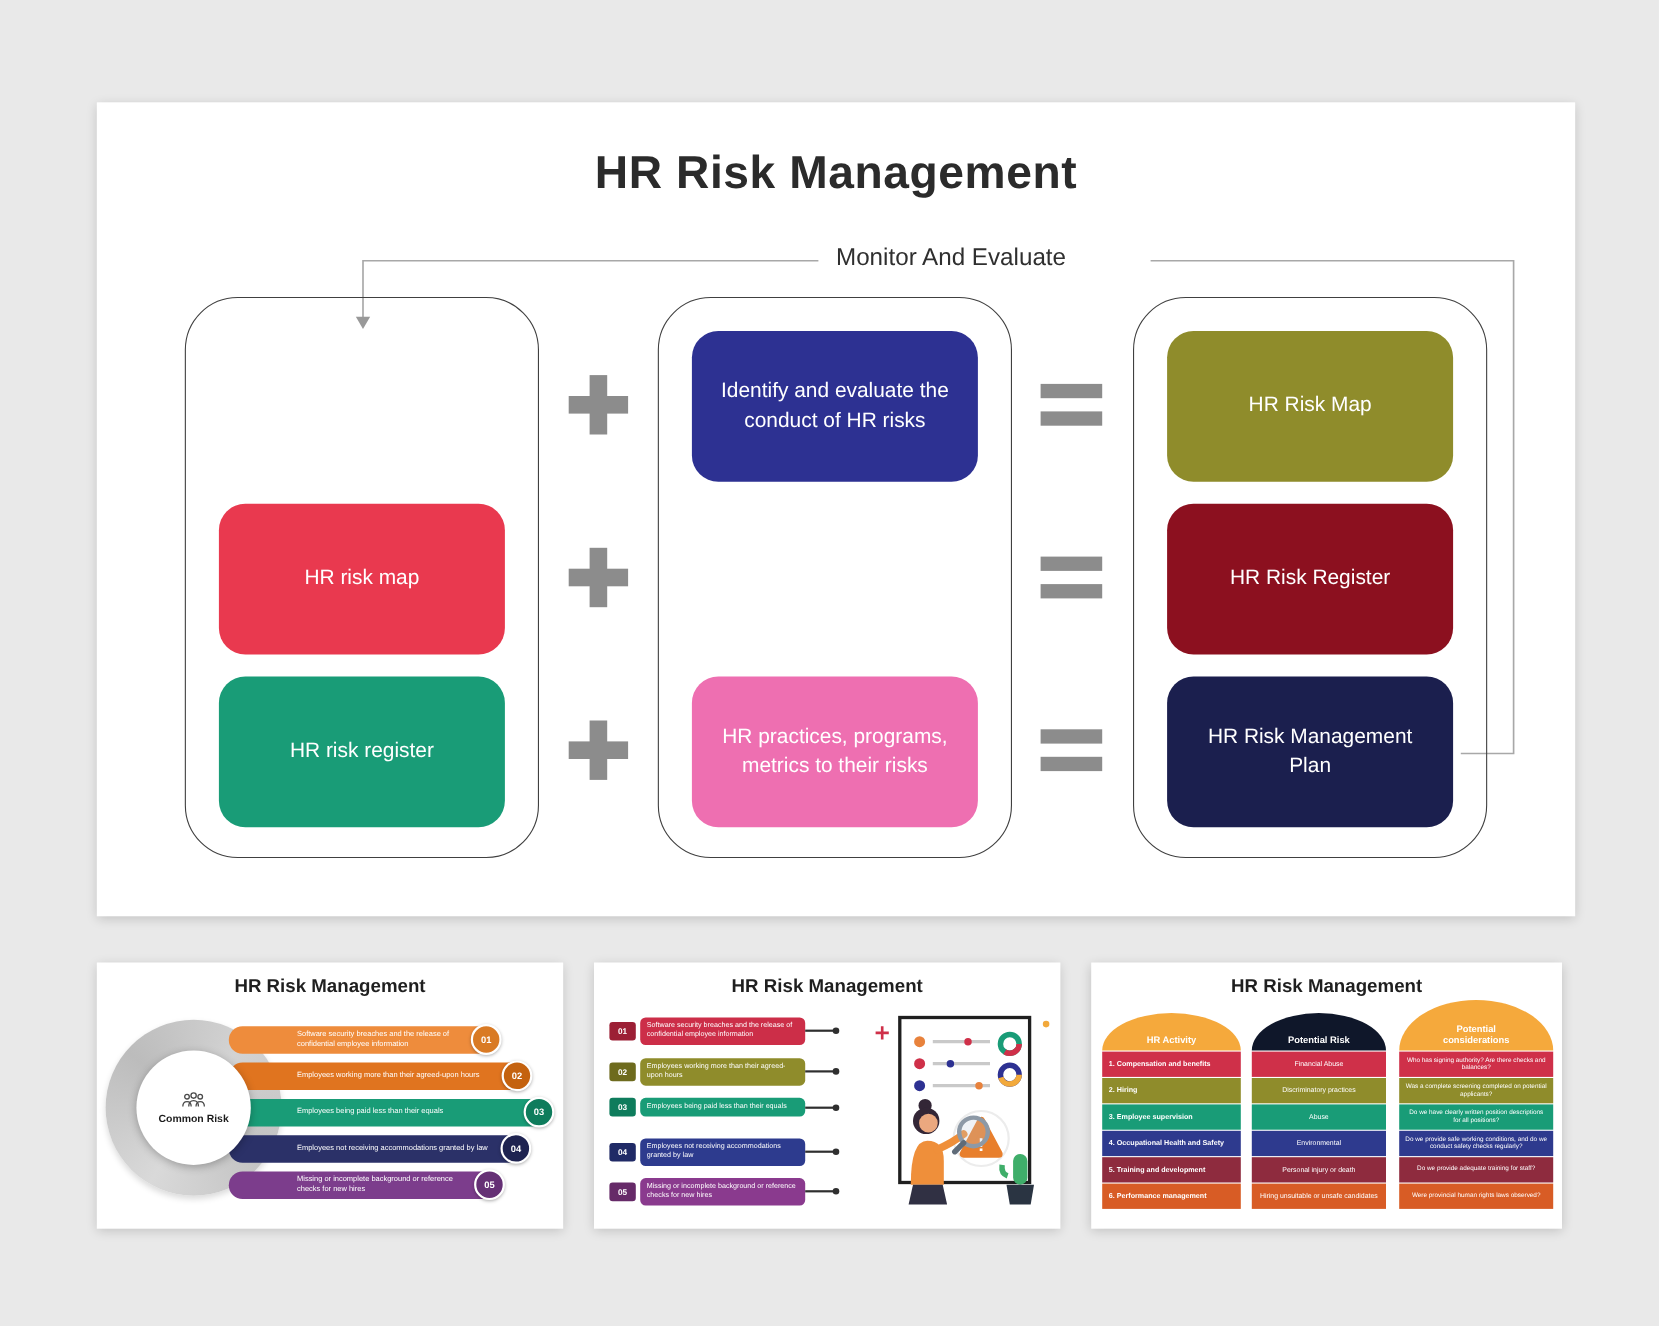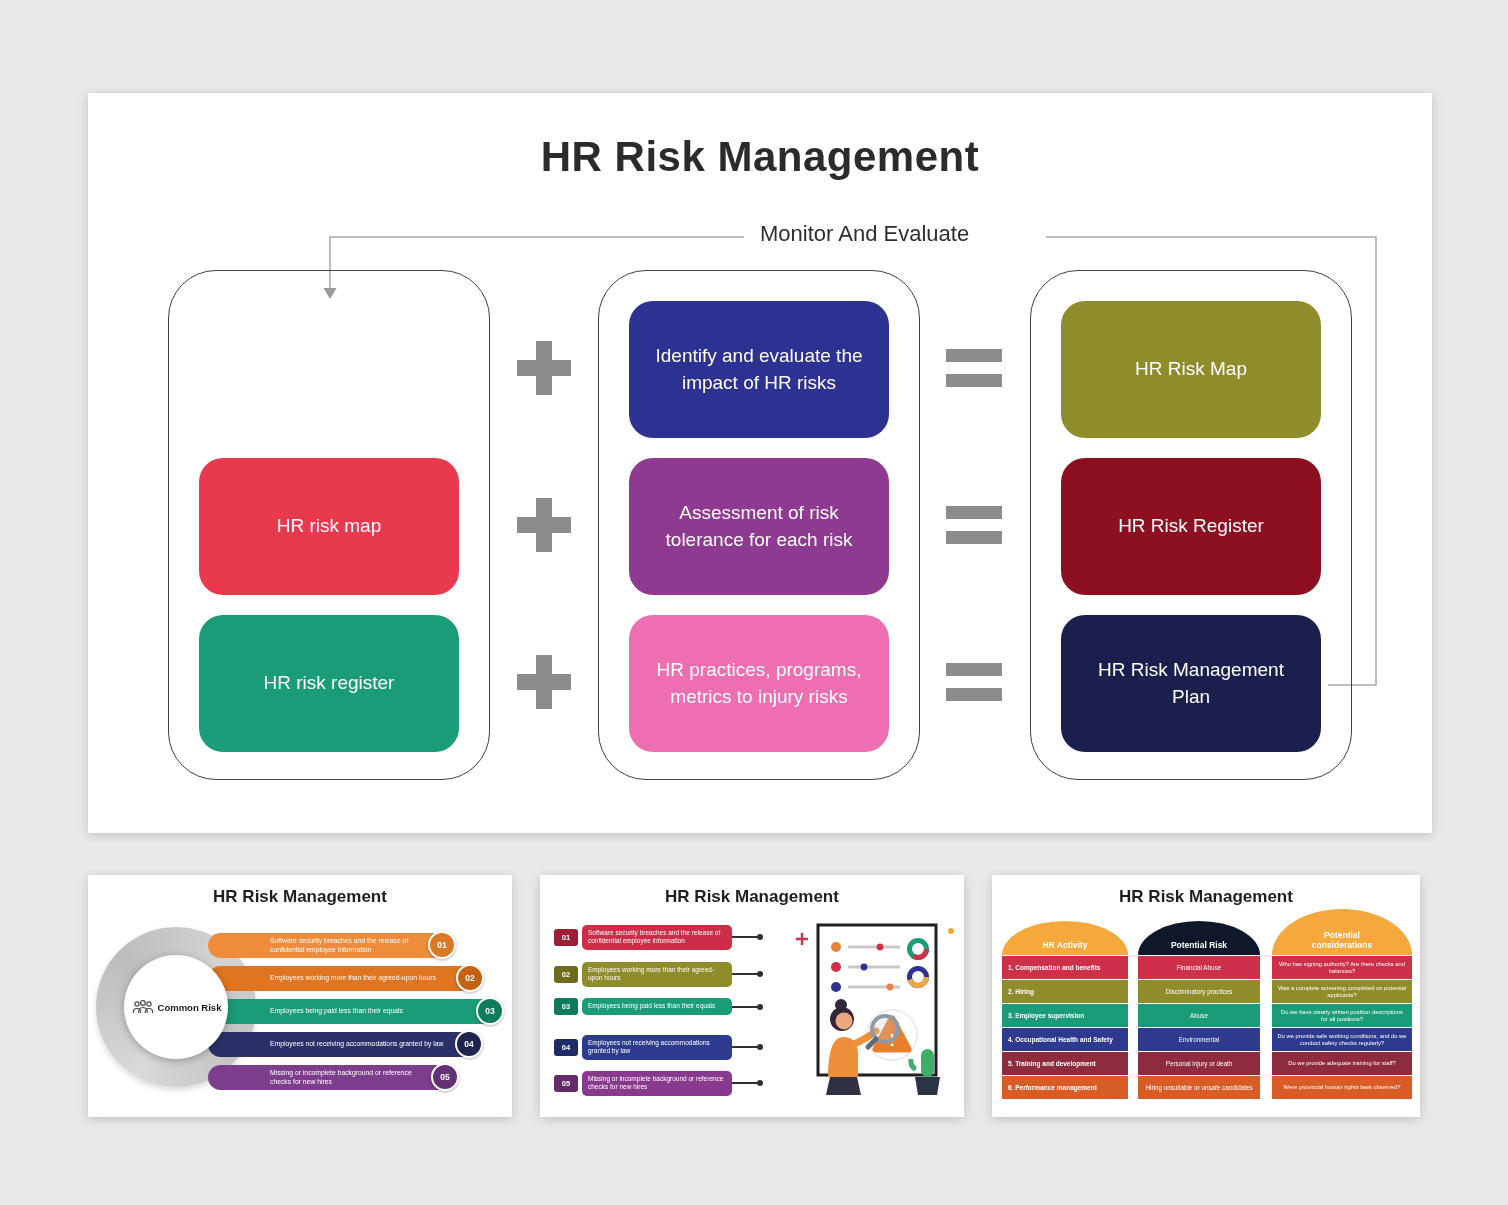--- a/index.html
+++ b/index.html
@@ -30,21 +30,21 @@
   .thumb { top:875px; width:424px; height:242px; }
   .thumb h2 { position:absolute; top:12px; left:0; right:0; text-align:center;
               font-size:17px; font-weight:700; color:#1f1f1f; }
 
   
   .donut-ring { position:absolute; left:8px; top:52px; width:160px; height:160px; border-radius:50%;
                 background:conic-gradient(from 210deg,#d9d9d9,#bcbcbc 28%,#d3d3d3 52%,#c2c2c2 76%,#d9d9d9);
                 box-shadow:0 3px 6px rgba(0,0,0,0.15); z-index:1; }
   .donut-inner { position:absolute; left:36px; top:80px; width:104px; height:104px; border-radius:50%;
                  background:#fff; box-shadow:0 2px 8px rgba(0,0,0,0.28); z-index:3;
-                 display:flex; flex-direction:row; align-items:center; justify-content:center; gap:3px; }
+                 display:flex; flex-direction:column; align-items:center; justify-content:center; gap:3px; }
   .donut-label { font-size:9.5px; font-weight:700; color:#1c1c1c; }
   .bar { position:absolute; left:120px; height:25px; border-radius:13px; z-index:2;
          display:flex; align-items:center; }
   .bar-text { color:#fff; font-size:6.8px; line-height:1.25; padding-left:62px; padding-right:36px; }
   .bar-badge { position:absolute; right:-3px; top:-2px; width:28px; height:28px; border-radius:50%;
                border:2px solid #fff; display:flex; align-items:center; justify-content:center;
                color:#fff; font-size:8.5px; font-weight:700; box-shadow:0 1px 3px rgba(0,0,0,0.3); }
 
   
   .t2row { position:absolute; left:14px; display:flex; align-items:center; }
@@ -85,23 +85,22 @@
       <path d="M235.5 195 H248.5 L242 206 Z" fill="#999999"></path>
       <path d="M958 144 H1288 V592 H1240" fill="none" stroke="#a8a8a8" stroke-width="1.5"></path>
     </svg>
 
     <div class="col-frame" style="left:80px">
       <div class="mbox" style="top: 187px; background-color: rgb(233, 57, 79);">HR risk map</div>
       <div class="mbox" style="top: 344px; background-color: rgb(25, 156, 119);">HR risk register</div>
     </div>
 
     <div class="col-frame" style="left:510px">
-      <div class="mbox" style="top: 30px; background-color: rgb(45, 49, 146);">Identify and evaluate the impact of HR risks</div>
-      <div class="mbox" style="top: 187px; background-color: rgb(143, 58, 145);">Assessment of risk tolerance for each risk</div>
-      <div class="mbox" style="top: 344px; background-color: rgb(238, 111, 177);">HR practices, programs, metrics to injury risks</div>
+      <div class="mbox" style="top: 30px; background-color: rgb(45, 49, 146);">Identify and evaluate the conduct of HR risks</div>
+      <div class="mbox" style="top: 344px; background-color: rgb(238, 111, 177);">HR practices, programs, metrics to their risks</div>
     </div>
 
     <div class="col-frame" style="left:942px">
       <div class="mbox" style="top: 30px; background-color: rgb(143, 140, 43);">HR Risk Map</div>
       <div class="mbox" style="top: 187px; background-color: rgb(140, 16, 31);">HR Risk Register</div>
       <div class="mbox" style="top: 344px; background-color: rgb(27, 31, 78);">HR Risk Management Plan</div>
     </div>
 
     <div class="plus" style="left:429px; top:248px"></div>
     <div class="plus" style="left:429px; top:405px"></div>

